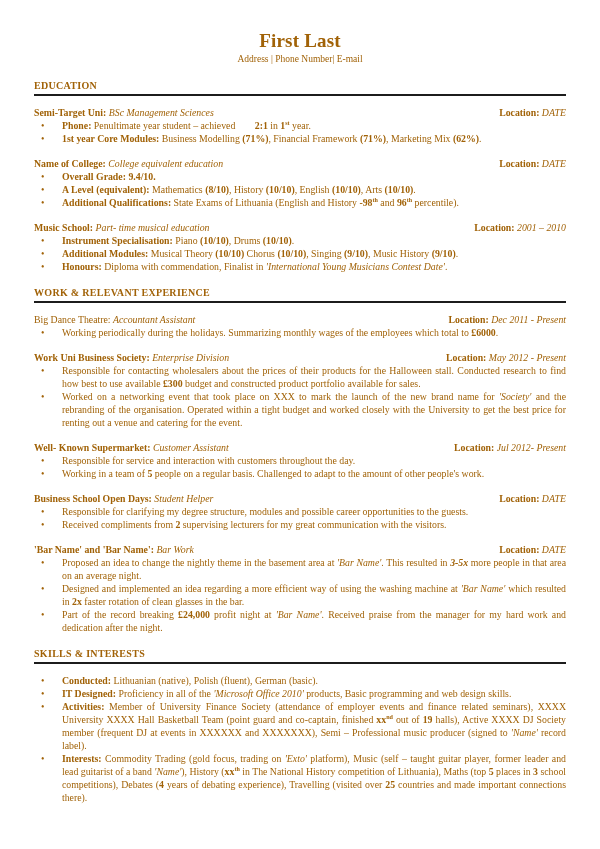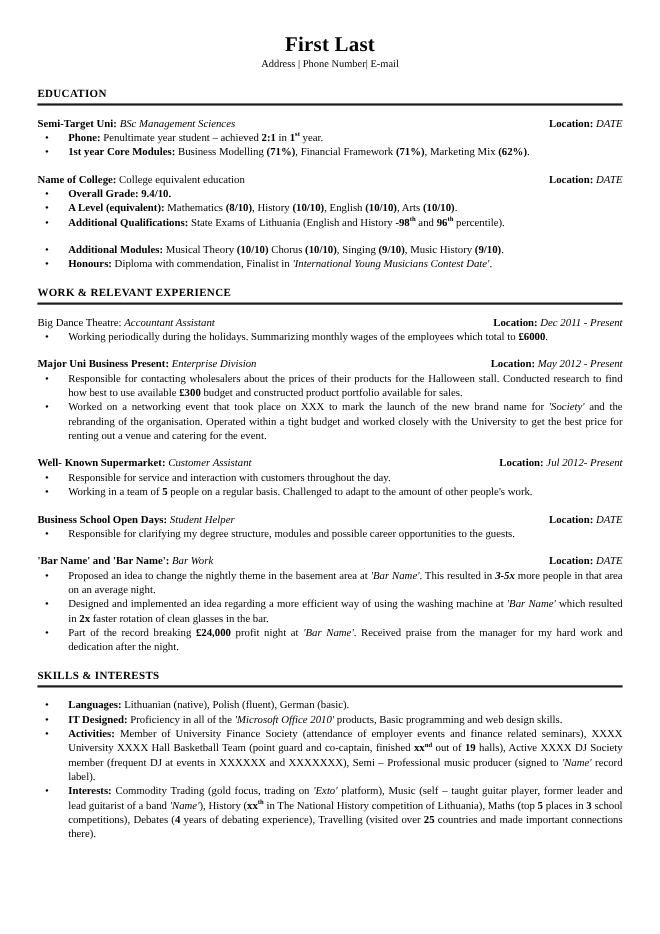--- a/index.html
+++ b/index.html
@@ -9,21 +9,21 @@
   }
   .page {
     position: relative;
     width: 600px;
     height: 849px;
     margin: 0 auto;
     background: #ffffff;
     box-sizing: border-box;
     padding: 30px 34px 20px 34px;
     font-family: "Liberation Serif", "DejaVu Serif", serif;
-    color: #000000;
+    color: #a16207;
     overflow: hidden;
   }
   .doc-name {
     text-align: center;
     font-size: 19px;
     line-height: 22px;
     font-weight: bold;
     letter-spacing: 0.2px;
   }
   .doc-contact {
@@ -85,33 +85,33 @@
     <div class="section-title">EDUCATION</div>
     <div class="section-body">
   <div class="entry">
     <div class="entry-heading-row">
       <span class="entry-title"><span style="font-weight: bold;">Semi-Target Uni: </span><span style="font-style: italic;">BSc Management Sciences</span></span>
       <span class="entry-location"><span style="font-weight: bold;">Location: </span><span style="font-style: italic;">DATE</span></span>
     </div>
     <div>
   <div class="bullet">
     <span class="bullet-marker"></span>
-    <span class="bullet-text"><span style="font-weight: bold;">Phone: </span><span>Penultimate year student – achieved </span><span style="font-weight: bold;">2:1</span><span> in </span><span style="font-weight: bold;">1</span><sup style="font-weight: bold;">st</sup><span> year.</span></span>
+    <span class="bullet-text"><span style="font-weight: bold;">Phone: </span><span>Penultimate year student – achieved </span><span style="font-weight: bold; margin-left: 17px;">2:1</span><span> in </span><span style="font-weight: bold;">1</span><sup style="font-weight: bold;">st</sup><span> year.</span></span>
   </div>
 
   <div class="bullet">
     <span class="bullet-marker"></span>
     <span class="bullet-text"><span style="font-weight: bold;">1st year Core Modules: </span><span>Business Modelling </span><span style="font-weight: bold;">(71%)</span><span>, Financial Framework </span><span style="font-weight: bold;">(71%)</span><span>, Marketing Mix </span><span style="font-weight: bold;">(62%)</span><span>.</span></span>
   </div>
 </div>
   </div>
 
   <div class="entry">
     <div class="entry-heading-row">
-      <span class="entry-title"><span style="font-weight: bold;">Name of College: </span><span style=" text-align: center;">College equivalent education</span></span>
+      <span class="entry-title"><span style="font-weight: bold;">Name of College: </span><span style="font-style: italic; text-align: center;">College equivalent education</span></span>
       <span class="entry-location"><span style="font-weight: bold;">Location: </span><span style="font-style: italic;">DATE</span></span>
     </div>
     <div>
   <div class="bullet">
     <span class="bullet-marker"></span>
     <span class="bullet-text"><span style="font-weight: bold;">Overall Grade: 9.4/10.</span></span>
   </div>
 
   <div class="bullet">
     <span class="bullet-marker"></span>
@@ -119,21 +119,29 @@
   </div>
 
   <div class="bullet">
     <span class="bullet-marker"></span>
     <span class="bullet-text"><span style="font-weight: bold;">Additional Qualifications: </span><span>State Exams of Lithuania (English and History </span><span style="font-weight: bold;">-98</span><sup style="font-weight: bold;">th</sup><span> and </span><span style="font-weight: bold;">96</span><sup style="font-weight: bold;">th</sup><span> percentile).</span></span>
   </div>
 </div>
   </div>
 
   <div class="entry">
-    <div>
+    <div class="entry-heading-row">
+      <span class="entry-title"><span style="font-weight: bold;">Music School: </span><span style="font-style: italic;">Part- time musical education</span></span>
+      <span class="entry-location"><span style="font-weight: bold;">Location: </span><span style="font-style: italic;">2001 – 2010</span></span>
+    </div>
+    <div>
+  <div class="bullet">
+    <span class="bullet-marker"></span>
+    <span class="bullet-text"><span style="font-weight: bold;">Instrument Specialisation: </span><span>Piano </span><span style="font-weight: bold;">(10/10)</span><span>, Drums </span><span style="font-weight: bold;">(10/10)</span><span>.</span></span>
+  </div>
 
   <div class="bullet">
     <span class="bullet-marker"></span>
     <span class="bullet-text"><span style="font-weight: bold;">Additional Modules: </span><span>Musical Theory </span><span style="font-weight: bold;">(10/10)</span><span> Chorus </span><span style="font-weight: bold;">(10/10)</span><span>, Singing </span><span style="font-weight: bold;">(9/10)</span><span>, Music History </span><span style="font-weight: bold;">(9/10)</span><span>.</span></span>
   </div>
 
   <div class="bullet">
     <span class="bullet-marker"></span>
     <span class="bullet-text"><span style="font-weight: bold;">Honours: </span><span>Diploma with commendation, Finalist in </span><span style="font-style: italic;">'International Young Musicians Contest Date'</span><span>.</span></span>
   </div>
@@ -154,21 +162,21 @@
   <div class="bullet">
     <span class="bullet-marker"></span>
     <span class="bullet-text"><span>Working periodically during the holidays. Summarizing monthly wages of the employees which total to </span><span style="font-weight: bold;">£6000</span><span>.</span></span>
   </div>
 
 </div>
   </div>
 
   <div class="entry">
     <div class="entry-heading-row">
-      <span class="entry-title"><span style="font-weight: bold;">Major Uni Business Present: </span><span style="font-style: italic;">Enterprise Division</span></span>
+      <span class="entry-title"><span style="font-weight: bold;">Work Uni Business Society: </span><span style="font-style: italic;">Enterprise Division</span></span>
       <span class="entry-location"><span style="font-weight: bold;">Location: </span><span style="font-style: italic;">May 2012 - Present</span></span>
     </div>
     <div>
   <div class="bullet">
     <span class="bullet-marker"></span>
     <span class="bullet-text"><span>Responsible for contacting wholesalers about the prices of their products for the Halloween stall. Conducted research to find how best to use available </span><span style="font-weight: bold;">£300</span><span> budget and constructed product portfolio available for sales.</span></span>
   </div>
 
   <div class="bullet">
     <span class="bullet-marker"></span>
@@ -199,20 +207,24 @@
     <div class="entry-heading-row">
       <span class="entry-title"><span style="font-weight: bold;">Business School Open Days: </span><span style="font-style: italic;">Student Helper</span></span>
       <span class="entry-location"><span style="font-weight: bold;">Location: </span><span style="font-style: italic;">DATE</span></span>
     </div>
     <div>
   <div class="bullet">
     <span class="bullet-marker"></span>
     <span class="bullet-text"><span>Responsible for clarifying my degree structure, modules and possible career opportunities to the guests.</span></span>
   </div>
 
+  <div class="bullet">
+    <span class="bullet-marker"></span>
+    <span class="bullet-text"><span>Received compliments from </span><span style="font-weight: bold;">2</span><span> supervising lecturers for my great communication with the visitors.</span></span>
+  </div>
 </div>
   </div>
 
   <div class="entry">
     <div class="entry-heading-row">
       <span class="entry-title"><span style="font-weight: bold;">'Bar Name' and 'Bar Name': </span><span style="font-style: italic;">Bar Work</span></span>
       <span class="entry-location"><span style="font-weight: bold;">Location: </span><span style="font-style: italic;">DATE</span></span>
     </div>
     <div>
   <div class="bullet">
@@ -235,21 +247,21 @@
   </div>
 
   <div class="section">
     <div class="section-title">SKILLS &amp; INTERESTS</div>
     <div class="section-body">
   <div class="entry">
 
     <div>
   <div class="bullet">
     <span class="bullet-marker"></span>
-    <span class="bullet-text"><span style="font-weight: bold;">Languages: </span><span>Lithuanian (native), Polish (fluent), German (basic).</span></span>
+    <span class="bullet-text"><span style="font-weight: bold;">Conducted: </span><span>Lithuanian (native), Polish (fluent), German (basic).</span></span>
   </div>
 
   <div class="bullet">
     <span class="bullet-marker"></span>
     <span class="bullet-text"><span style="font-weight: bold;">IT Designed: </span><span>Proficiency in all of the </span><span style="font-style: italic;">'Microsoft Office 2010'</span><span> products, Basic programming and web design skills.</span></span>
   </div>
 
   <div class="bullet">
     <span class="bullet-marker"></span>
     <span class="bullet-text"><span style="font-weight: bold;">Activities: </span><span>Member of University Finance Society (attendance of employer events and finance related seminars), XXXX University XXXX Hall Basketball Team (point guard and co-captain, finished </span><span style="font-weight: bold;">xx</span><sup style="font-weight: bold;">nd</sup><span> out of </span><span style="font-weight: bold;">19</span><span> halls), Active XXXX DJ Society member (frequent DJ at events in XXXXXX and XXXXXXX), Semi – Professional music producer (signed to </span><span style="font-style: italic;">'Name'</span><span> record label).</span></span>

